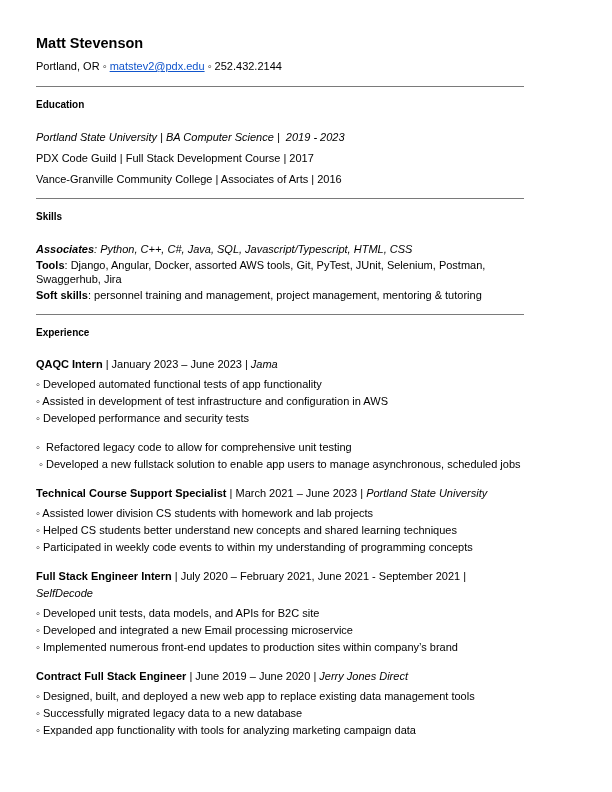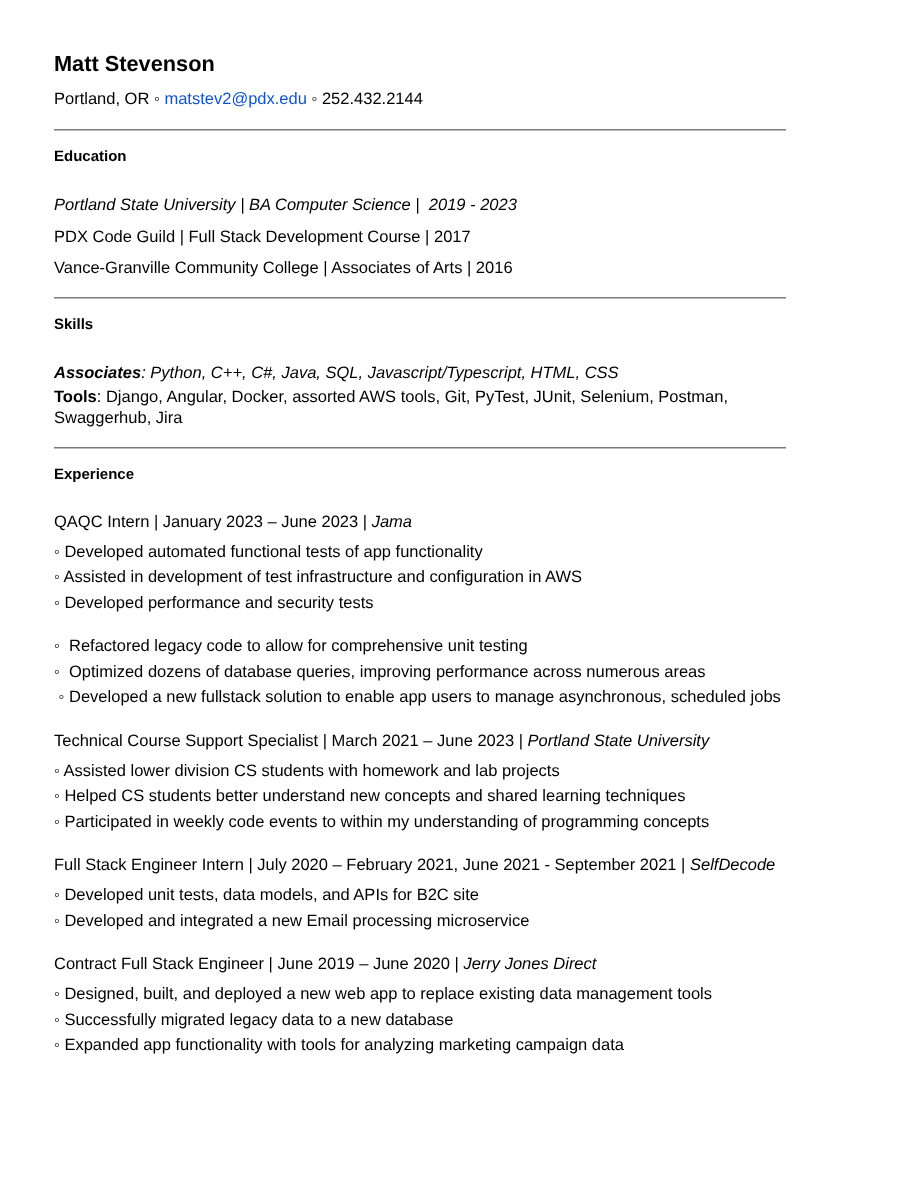--- a/index.html
+++ b/index.html
@@ -19,20 +19,21 @@
     line-height: 19px;
     margin: 0;
   }
   .contact-line {
     font-size: 11px;
     line-height: 15px;
     margin: 6px 0 0 0;
   }
   .email-link {
     color: #1155cc;
+    text-decoration: underline;
     cursor: pointer;
   }
   .divider {
     border: none;
     border-top: 1px solid #7a7a7a;
     height: 0;
     margin: 12px 0 0 0;
   }
   .section-heading {
     font-size: 10px;
@@ -52,21 +53,21 @@
   .skill-label { font-weight: bold; }
   .job {
     margin: 12px 0 8px 0;
   }
   .section-heading + .job { margin-top: 14px; }
   .job-line {
     font-size: 11px;
     line-height: 17px;
     margin: 0 0 3px 0;
   }
-  .job-title { font-weight: normal; }
+  .job-title { font-weight: bold; }
   .job-company { font-style: italic; }
   .bullet {
     font-size: 11px;
     line-height: 17px;
     margin: 0;
     white-space: pre-wrap;
   }
 </style>
 </head>
 <body>
@@ -85,51 +86,52 @@
     <div class="entry-line">PDX Code Guild | Full Stack Development Course | 2017</div>
     <div class="entry-line">Vance-Granville Community College | Associates of Arts | 2016</div>
   </div>
 
   <hr class="divider">
 
   <div>
     <h2 class="section-heading">Skills</h2>
     <div class="entry-line skill-line"><span class="skill-label">Associates</span><span>: Python, C++, C#, Java, SQL, Javascript/Typescript, HTML, CSS</span></div>
     <div class="entry-line skill-line"><span class="skill-label">Tools</span><span>: Django, Angular, Docker, assorted AWS tools, Git, PyTest, JUnit, Selenium, Postman, Swaggerhub, Jira</span></div>
+    <div class="entry-line skill-line"><span class="skill-label">Soft skills</span><span>: personnel training and management, project management, mentoring &amp; tutoring</span></div>
   </div>
 
   <hr class="divider">
 
   <div>
     <h2 class="section-heading">Experience</h2>
 
     <div class="job">
       <div class="job-line"><span class="job-title">QAQC Intern</span><span> | January 2023 – June 2023 | </span><span class="job-company">Jama</span></div>
       <div class="bullet">◦ Developed automated functional tests of app functionality</div>
       <div class="bullet">◦ Assisted in development of test infrastructure and configuration in AWS</div>
       <div class="bullet">◦ Developed performance and security tests</div>
     </div>
 
     <div class="job">
       <div class="bullet">◦  Refactored legacy code to allow for comprehensive unit testing</div>
-      <div class="bullet">◦  Optimized dozens of database queries, improving performance across numerous areas</div>
       <div class="bullet"> ◦ Developed a new fullstack solution to enable app users to manage asynchronous, scheduled jobs</div>
     </div>
 
     <div class="job">
       <div class="job-line"><span class="job-title">Technical Course Support Specialist</span><span> | March 2021 – June 2023 | </span><span class="job-company">Portland State University</span></div>
       <div class="bullet">◦ Assisted lower division CS students with homework and lab projects</div>
       <div class="bullet">◦ Helped CS students better understand new concepts and shared learning techniques</div>
       <div class="bullet">◦ Participated in weekly code events to within my understanding of programming concepts</div>
     </div>
 
     <div class="job">
       <div class="job-line"><span class="job-title">Full Stack Engineer Intern</span><span> | July 2020 – February 2021, June 2021 - September 2021 | </span><span class="job-company">SelfDecode</span></div>
       <div class="bullet">◦ Developed unit tests, data models, and APIs for B2C site</div>
       <div class="bullet">◦ Developed and integrated a new Email processing microservice</div>
+      <div class="bullet">◦ Implemented numerous front-end updates to production sites within company’s brand</div>
     </div>
 
     <div class="job">
       <div class="job-line"><span class="job-title">Contract Full Stack Engineer</span><span> | June 2019 – June 2020 | </span><span class="job-company">Jerry Jones Direct</span></div>
       <div class="bullet">◦ Designed, built, and deployed a new web app to replace existing data management tools</div>
       <div class="bullet">◦ Successfully migrated legacy data to a new database</div>
       <div class="bullet">◦ Expanded app functionality with tools for analyzing marketing campaign data</div>
     </div>
 
   </div>

